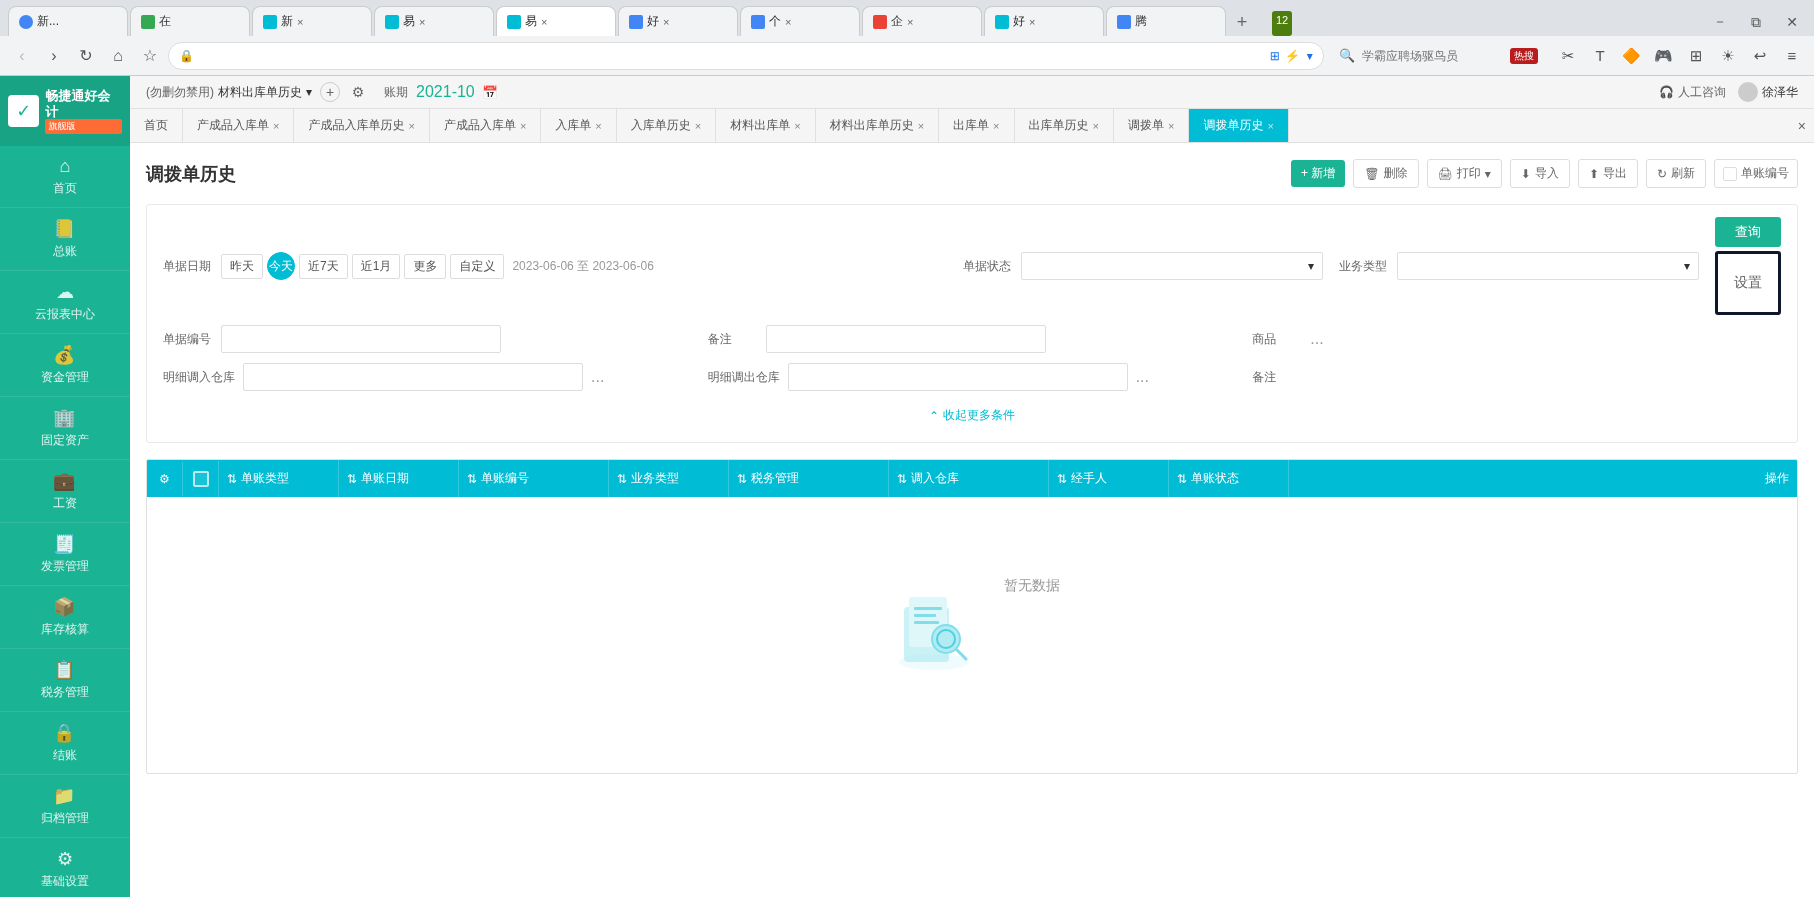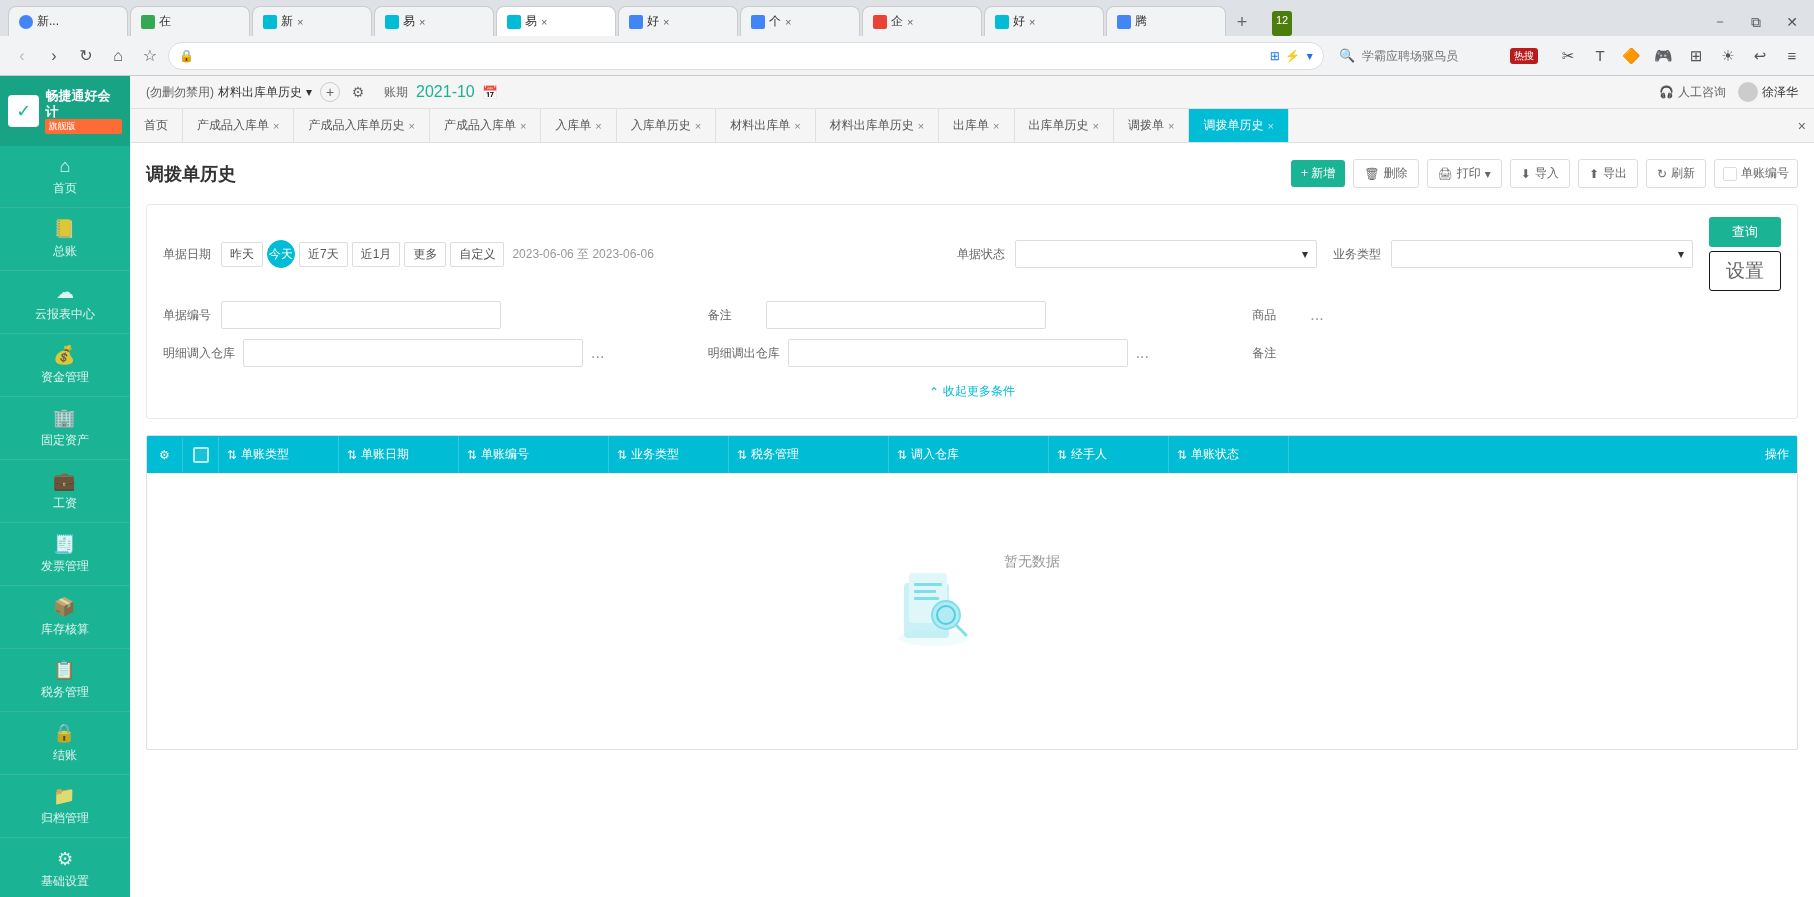--- a/index.html
+++ b/index.html
@@ -82,21 +82,21 @@
     .filter-date-btns { display: flex; gap: 4px; align-items: center; }
     .date-btn { padding: 3px 8px; font-size: 12px; border: 1px solid #ddd; background: #fff; cursor: pointer; border-radius: 2px; color: #555; }
     .date-btn.active { background: #00bcd4; color: #fff; border-color: #00bcd4; border-radius: 50%; width: 28px; height: 28px; display: flex; align-items: center; justify-content: center; padding: 0; }
     .date-range { font-size: 12px; color: #999; margin-left: 4px; }
     .filter-select { height: 28px; border: 1px solid #ddd; border-radius: 2px; padding: 0 8px; font-size: 12px; color: #333; background: #fff; min-width: 200px; display: flex; align-items: center; justify-content: space-between; cursor: pointer; }
     .filter-input { height: 28px; border: 1px solid #ddd; border-radius: 2px; padding: 0 8px; font-size: 12px; color: #333; width: 280px; outline: none; }
     .filter-input-wide { width: 340px; }
     .filter-dots { color: #999; font-size: 16px; cursor: pointer; }
     .filter-group { display: flex; align-items: center; gap: 8px; flex: 1; }
     .btn-query { background: #1ab394; color: #fff; border: none; padding: 6px 16px; border-radius: 3px; font-size: 13px; cursor: pointer; }
-    .btn-settings { background: #fff; color: #666; border: 1px solid #0f172a; padding: 6px 16px; border-radius: 3px; font-size: 19px; cursor: pointer; }
+    .btn-settings { background: #fff; color: #666; border: 3px solid #0f172a; padding: 20px 16px; border-radius: 3px; font-size: 14px; cursor: pointer; }
     .collapse-btn { display: flex; align-items: center; justify-content: center; padding: 6px 16px; color: #00bcd4; font-size: 12px; cursor: pointer; gap: 4px; }
 
     
     .table-container { border: 1px solid #e0e0e0; border-radius: 2px; overflow: hidden; }
     .table-header { background: #00bcd4; display: flex; align-items: center; }
     .th-cell { color: #fff; font-size: 12px; font-weight: normal; padding: 10px 8px; display: flex; align-items: center; gap: 4px; cursor: pointer; border-right: 1px solid rgba(255,255,255,0.2); flex-shrink: 0; }
     .th-cell:last-child { border-right: none; }
     .th-gear { width: 36px; justify-content: center; }
     .th-check { width: 36px; justify-content: center; }
     .th-type { width: 120px; }

